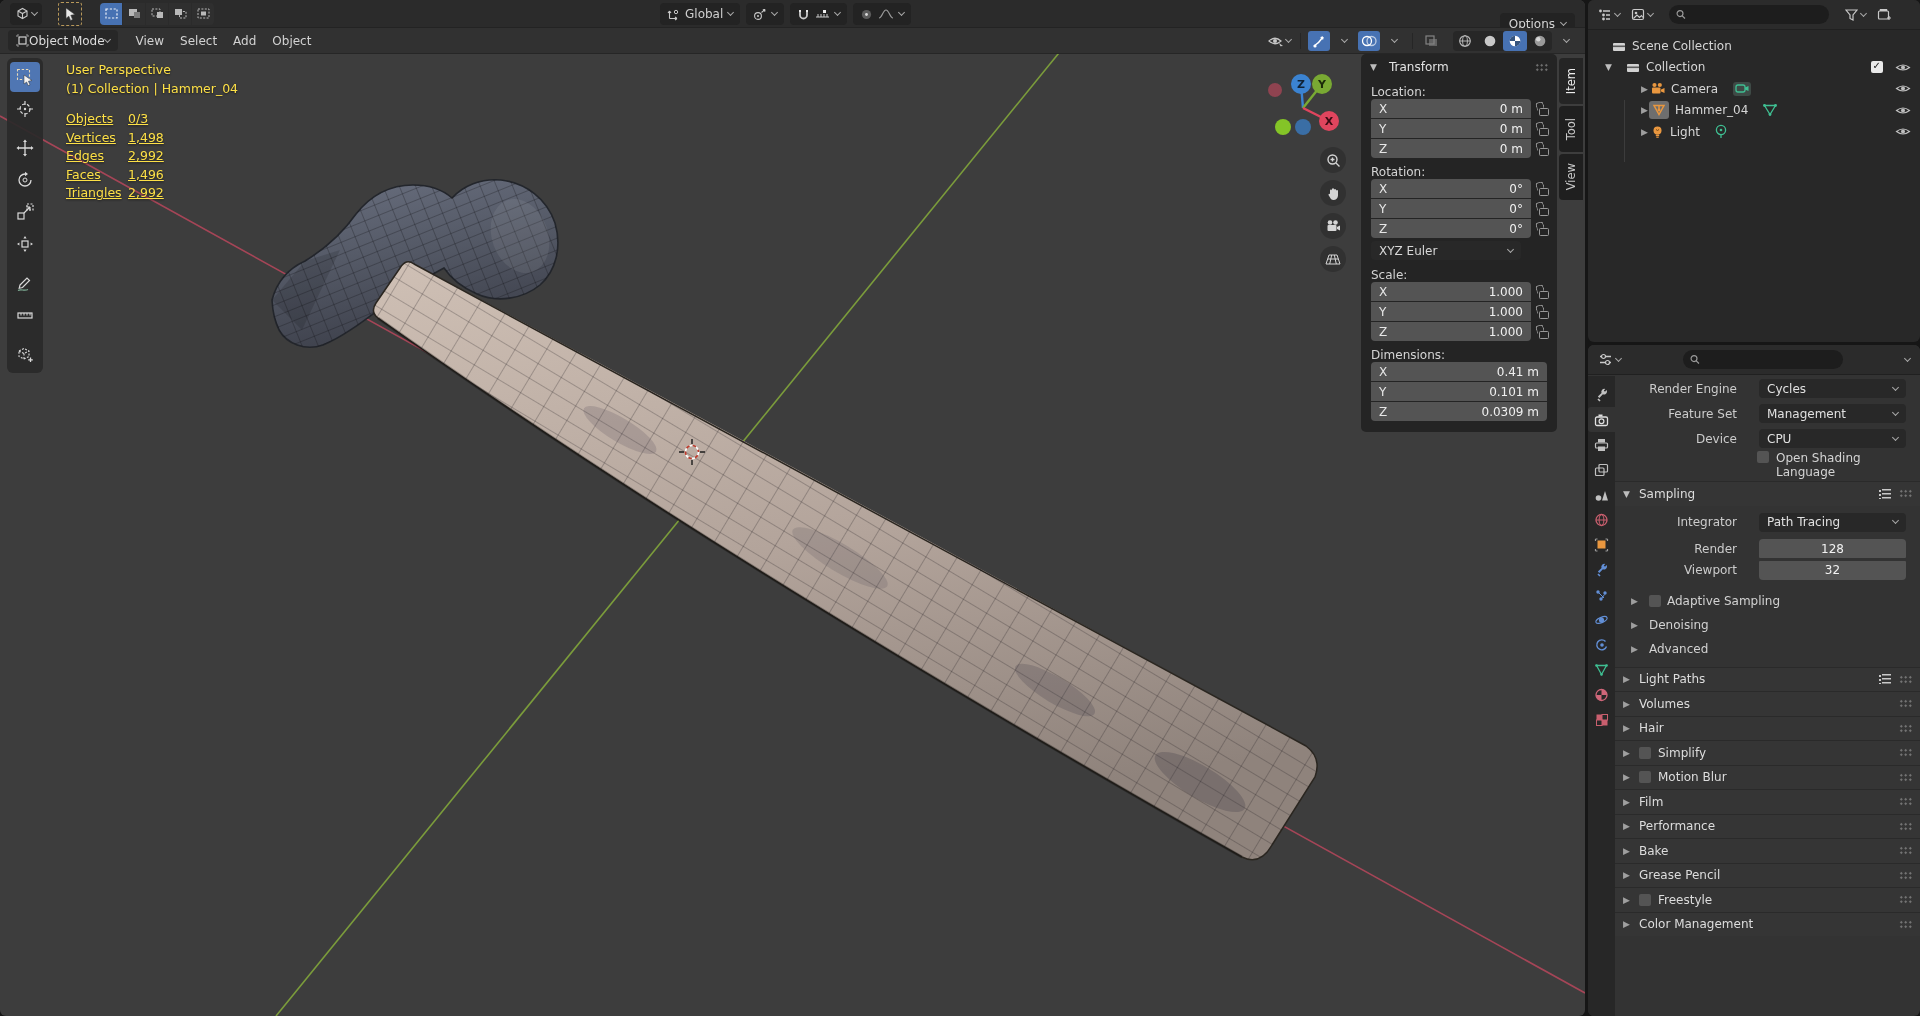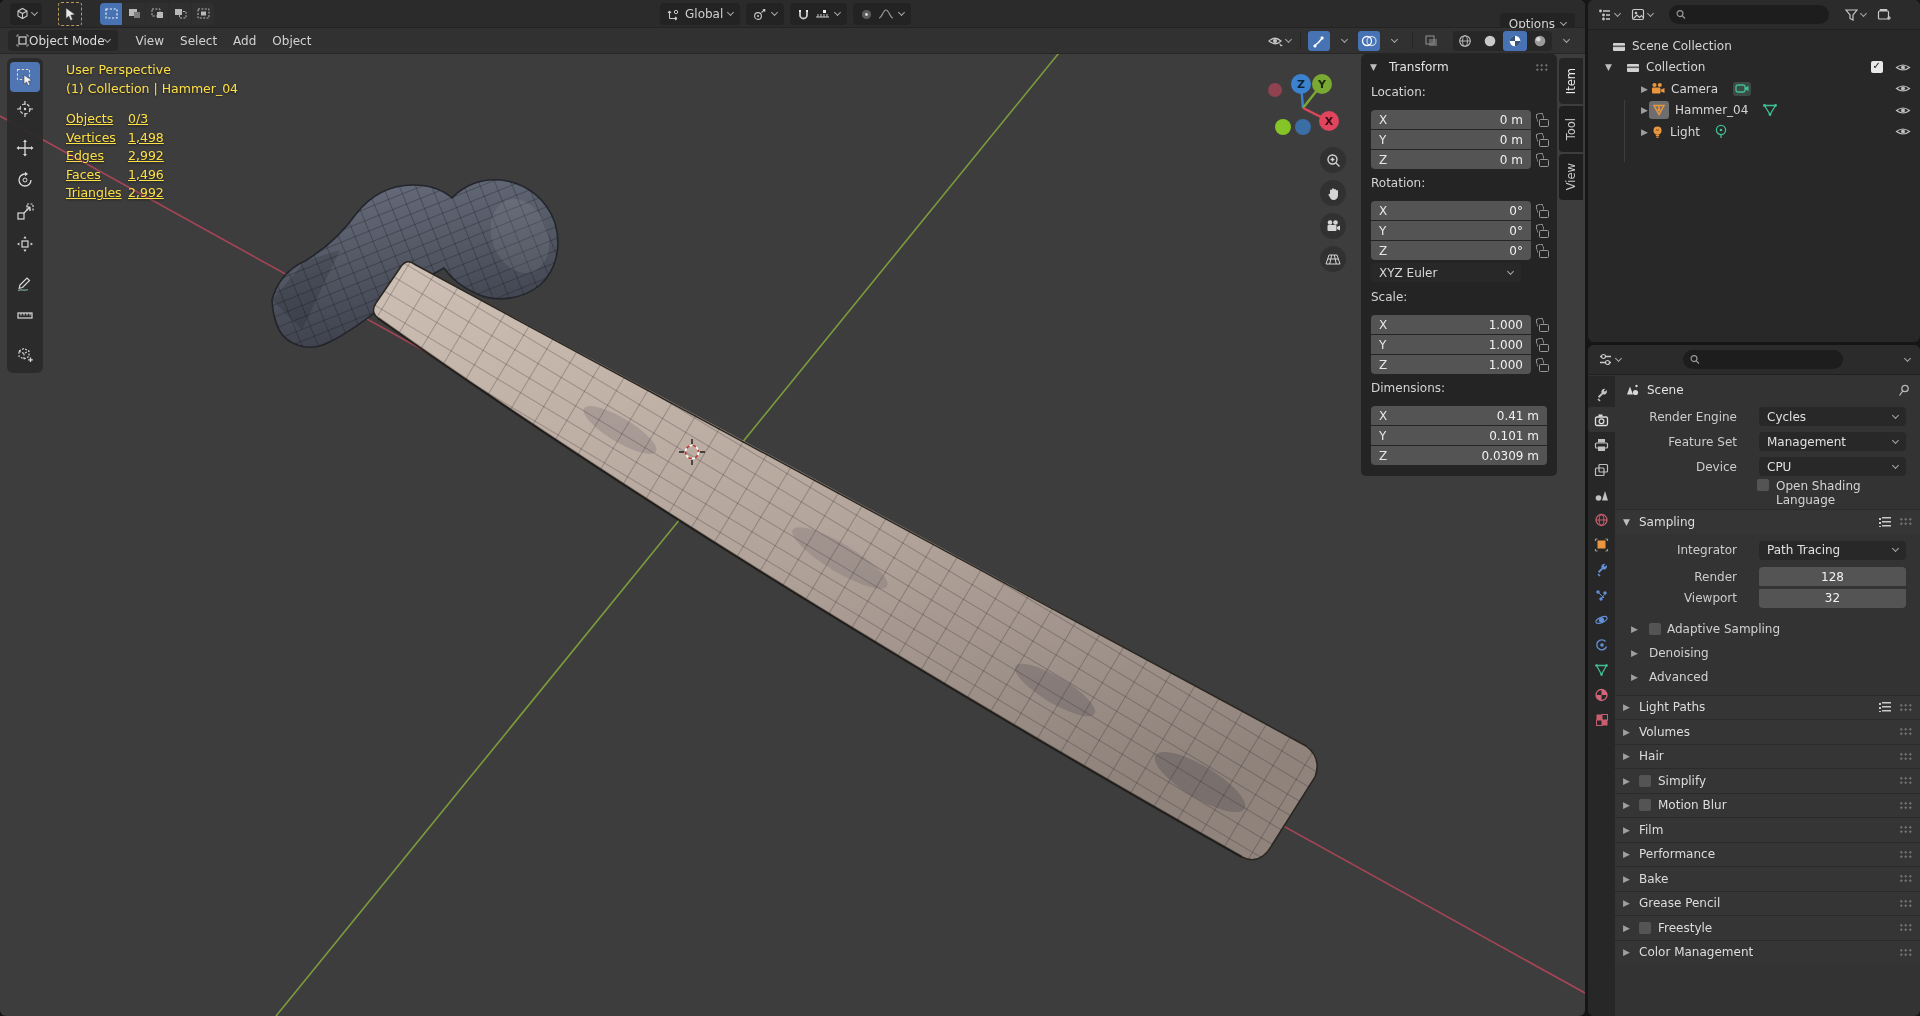--- a/index.html
+++ b/index.html
@@ -73,21 +73,21 @@
   .nav-gizmo{position:absolute;left:1256px;top:56px;width:96px;height:96px;z-index:10;}
   .nav-btns{position:absolute;left:1320px;top:147px;z-index:10;display:flex;
             flex-direction:column;gap:7px;}
   .nav-btn{width:26px;height:26px;border-radius:50%;background:rgba(40,40,40,.55);
            display:flex;align-items:center;justify-content:center;}
 
   
   .npanel{position:absolute;right:28px;top:54px;width:196px;background:rgba(35,35,35,.95);
           border-radius:5px;z-index:15;padding-bottom:9px;}
   .np-header{display:flex;align-items:center;height:26px;padding:0 9px;gap:7px;color:#e3e3e3;}
-  .np-section-label{padding:5px 10px 11px;color:#d4d4d4;}
+  .np-section-label{padding:5px 10px 0;color:#d4d4d4;}
   .np-rows{margin:0 0 2px 10px;}
   .np-row{display:flex;align-items:center;margin-bottom:1px;}
   .np-field{flex:1;height:19px;background:#545454;display:flex;align-items:center;
             padding:0 8px;color:#f0f0f0;}
   .np-row:first-child .np-field{border-radius:4px 4px 0 0;}
   .np-row:last-child .np-field{border-radius:0 0 4px 4px;}
   .np-axis{width:26px;color:#e6e6e6;}
   .np-val{margin-left:auto;}
   .lock-col{width:26px;display:flex;justify-content:center;}
   .np-dd{margin:3px 10px;height:19px;background:#282828;border-radius:4px;display:flex;
@@ -942,32 +942,20 @@
         <svg width="14" height="14" viewBox="0 0 14 14">
             <rect x="1.5" y="1.5" width="5.5" height="5.5" fill="#c95f6e"></rect>
             <rect x="7" y="7" width="5.5" height="5.5" fill="#c95f6e"></rect>
             <rect x="7" y="1.5" width="5.5" height="5.5" fill="none" stroke="#c95f6e"></rect>
             <rect x="1.5" y="7" width="5.5" height="5.5" fill="none" stroke="#c95f6e"></rect>
           </svg>
       </div>
     </div>
 
     <div class="pr-content">
-      <div class="crumb">
-        <svg width="15" height="14" viewBox="0 0 15 14">
-          <path d="M2,11.5 L5,3.5 L8,11.5 Z" fill="#d8d8d8"></path>
-            <circle cx="10.5" cy="9.5" r="2.6" fill="#d8d8d8"></circle>
-            <circle cx="11.5" cy="3" r="1.2" fill="#d8d8d8"></circle>
-        </svg>
-        <span>Scene</span>
-        <svg class="pin" width="12" height="13" viewBox="0 0 12 13">
-          <circle cx="7" cy="4.5" r="3.2" fill="none" stroke="#b5b5b5" stroke-width="1.3"></circle>
-          <path d="M4.8,6.8 L1.5,11.5" stroke="#b5b5b5" stroke-width="1.3"></path>
-        </svg>
-      </div>
 
       <div class="prow">
         <div class="plabel">Render Engine</div>
         <div class="pctrl dd">
           <span>Cycles</span>
           <div class="chev sm"></div>
         </div>
       </div>
       <div class="prow">
         <div class="plabel">Feature Set</div>

